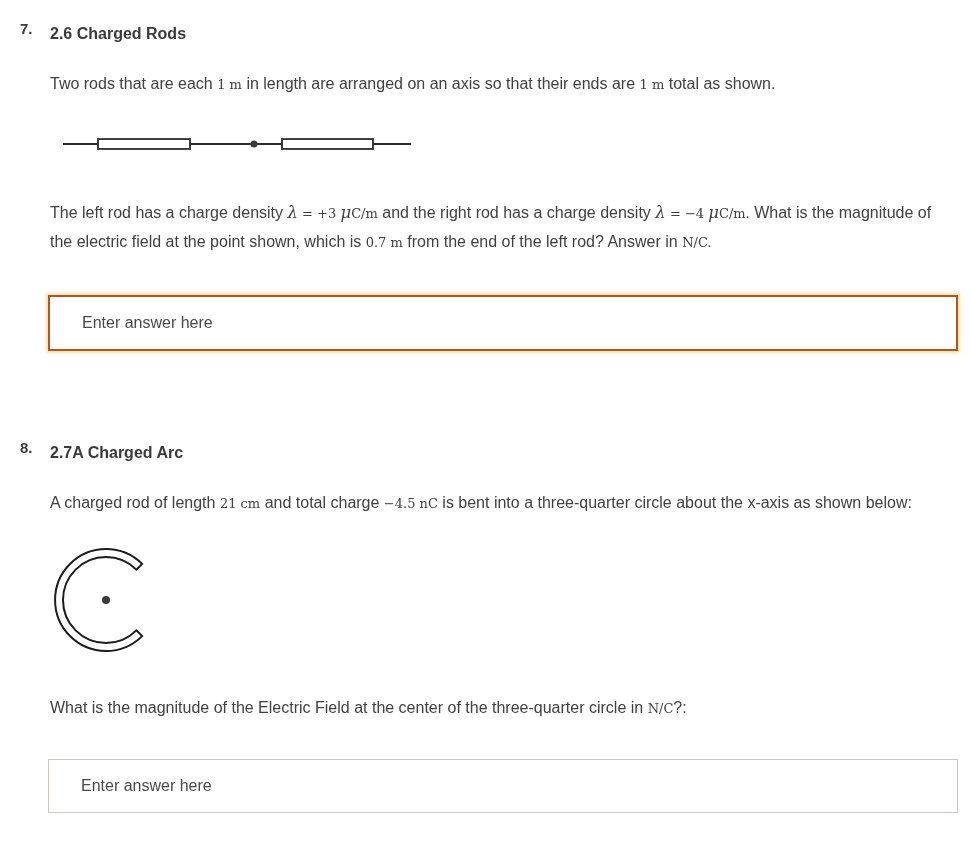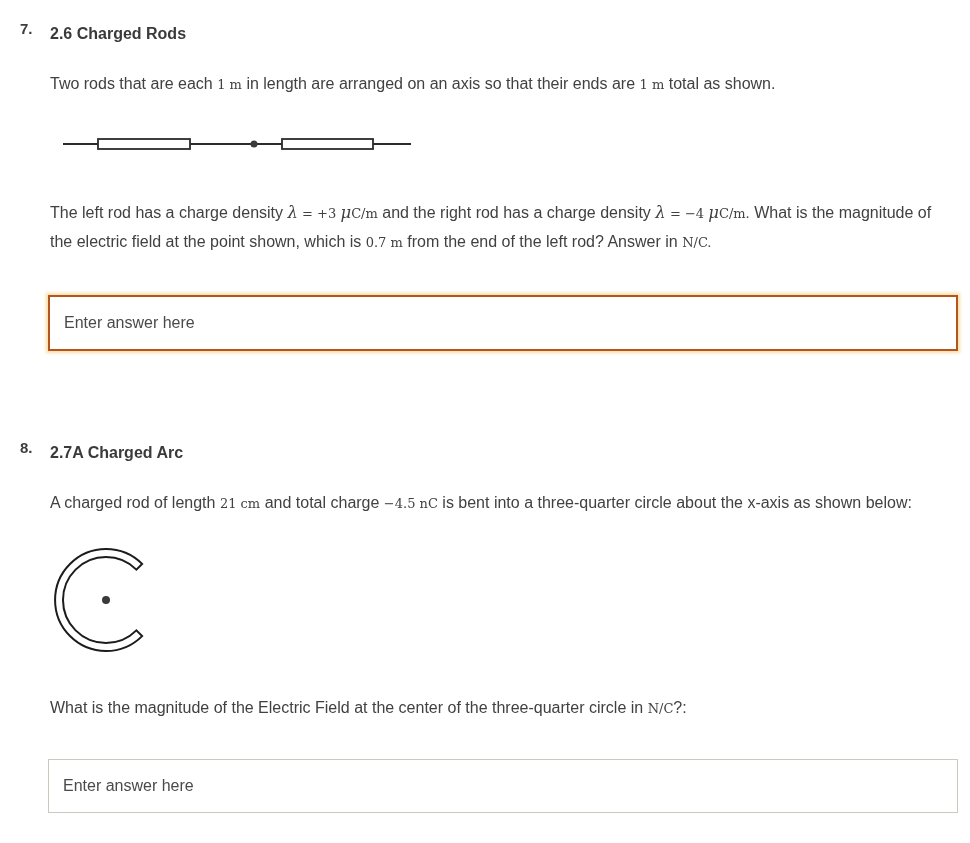--- a/index.html
+++ b/index.html
@@ -45,21 +45,21 @@
   .question-line { margin-top: 36px; }
   .answer-input {
     display: block;
     width: 910px;
     margin-left: -2px;
     height: 56px;
     margin-top: 38px;
     font-family: "Liberation Sans", sans-serif;
     font-size: 16px;
     color: #4a4a4a;
-    padding: 0 14px;
+    padding: 0 32px;
     background: #ffffff;
     outline: none;
   }
   .answer-input::placeholder { color: #4a4a4a; opacity: 1; }
   .answer-input.focused {
     border: 2px solid #b5541d;
     box-shadow: 0 0 3px 2px rgba(246, 217, 150, 0.85);
   }
   .answer-input.default {
     border: 1px solid #cdc9c1;

